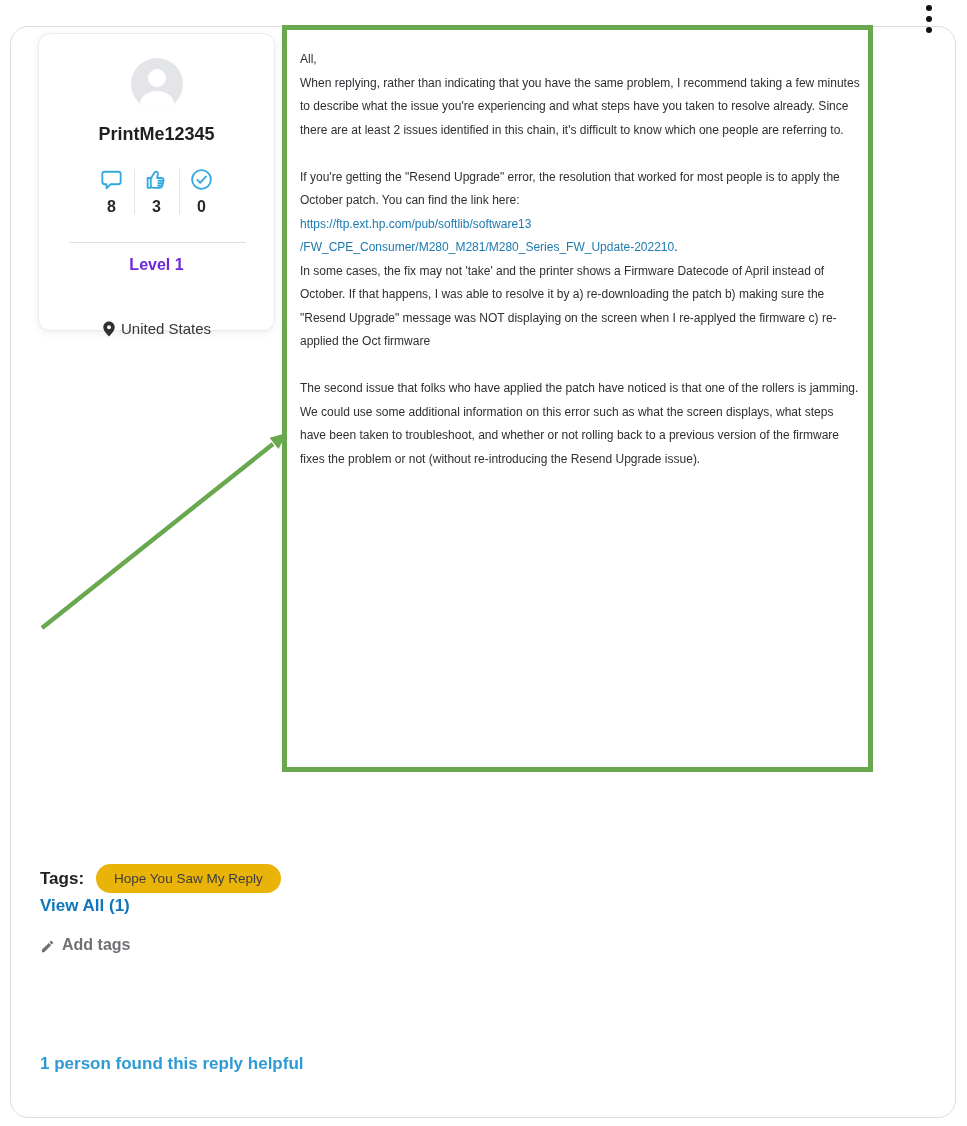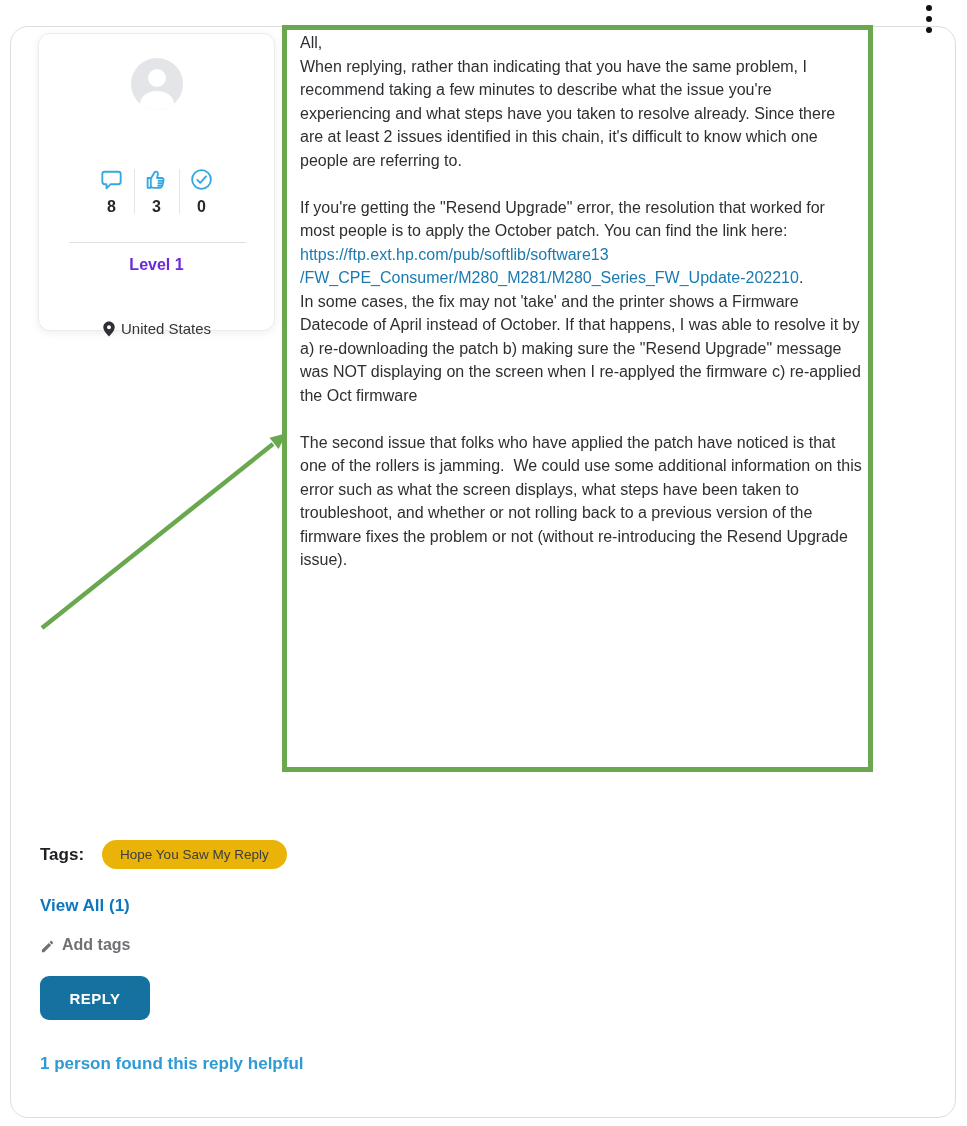--- a/index.html
+++ b/index.html
@@ -33,32 +33,32 @@
   .stat .num{font-size:16px;font-weight:600;color:#27282a;}
   .stat-divider{width:1px;background:#e4e5e7;margin:2px 0;}
   .card-rule{position:absolute;left:30px;top:208px;width:177px;border:none;border-top:1px solid #dfe0e2;margin:0;}
   .level{position:absolute;left:0;top:222px;width:100%;font-size:16px;font-weight:700;color:#6d28d9;}
   .location{position:absolute;left:0;top:248px;width:100%;display:flex;justify-content:center;align-items:center;gap:5px;
     font-size:15px;color:#333538;margin-top:38px;}
 
   
   .post{position:absolute;left:300px;top:31px;width:562px;}
   .post-date{display:flex;align-items:center;gap:7px;color:#8b8e92;font-size:15px;}
-  .post-body{font-size:16px;line-height:23.5px;color:#2e2f33;width:562px;}
+  .post-body{margin-top:17px;font-size:12px;line-height:23.5px;color:#2e2f33;width:562px;}
   .post-body p{margin:0 0 23.5px 0;white-space:pre-wrap;overflow-wrap:break-word;}
   .post-body p:last-child{margin-bottom:0;}
   .post-body a{color:var(--link-blue);cursor:pointer;}
 
   
   .annotation-box{position:absolute;left:282px;top:25px;width:591px;height:747px;
     border:5px solid var(--green);pointer-events:none;}
   .annotation-arrow{position:absolute;left:0;top:0;pointer-events:none;}
 
   
-  .tags-row{position:absolute;left:40px;top:840px;display:flex;align-items:center;gap:18px;}
+  .tags-row{position:absolute;left:40px;top:864px;display:flex;align-items:center;gap:12px;}
   .tags-label{font-size:17px;font-weight:700;color:#202124;}
   .tag-chip{background:#eab308;border-radius:15px;padding:7px 18px;font-size:13.5px;color:#3c3d40;cursor:pointer;white-space:nowrap;}
   .view-all{position:absolute;left:40px;top:896px;font-size:17px;font-weight:700;color:var(--viewall-blue);
     text-decoration:none;cursor:pointer;}
   .add-tags{position:absolute;left:40px;top:936px;display:flex;align-items:flex-end;gap:7px;
     font-size:16px;color:#6f7175;cursor:pointer;font-weight:bold;}
   .reply-btn{position:absolute;left:40px;top:976px;width:110px;height:44px;background:var(--button-blue);
     color:#fff;font-family:inherit;font-size:15px;font-weight:700;letter-spacing:.5px;border:none;border-radius:9px;cursor:pointer;}
   .helpful{position:absolute;left:40px;top:1054px;font-size:17px;font-weight:600;color:var(--helpful-blue);
     text-decoration:none;cursor:pointer;}
@@ -76,20 +76,21 @@
     <span class="dot"></span>
     <span class="dot"></span>
     <span class="dot"></span>
   </button>
 
   <aside class="user-card">
     <div class="avatar">
       <span class="head"></span>
       <span class="shoulders"></span>
     </div>
+    <div class="username">PrintMe12345</div>
 
     <div class="stats">
       <div class="stat">
         <span class="icon">
           <svg width="25" height="25" viewBox="0 0 24 24" fill="none" stroke="#35a8e0" stroke-width="1.8" stroke-linejoin="round" stroke-linecap="round">
             <path d="M5.5 4.5 h13 a2.3 2.3 0 0 1 2.3 2.3 v7.4 a2.3 2.3 0 0 1 -2.3 2.3 H11.2 l-4 4 v-4 H5.5 a2.3 2.3 0 0 1 -2.3 -2.3 V6.8 a2.3 2.3 0 0 1 2.3 -2.3 Z"></path>
           </svg>
         </span>
         <span class="num">8</span>
       </div>
@@ -154,17 +155,16 @@
 
   <div class="add-tags">
     <span class="icon">
       <svg width="15" height="15" viewBox="0 0 24 24" fill="#6f7175">
         <path d="M3 17.3 V21 h3.7 L17.8 9.9 14.1 6.2 3 17.3 Z M20.8 6.9 c.4 -.4 .4 -1 0 -1.4 L18.5 3.2 c-.4 -.4 -1 -.4 -1.4 0 L15.2 5.1 18.9 8.8 Z"></path>
       </svg>
     </span>
     <span>Add tags</span>
   </div>
 
-  <button class="reply-btn">REPLY</button>
 
   <a class="helpful">1 person found this reply helpful</a>
 
 </div>
 
 </body></html>

